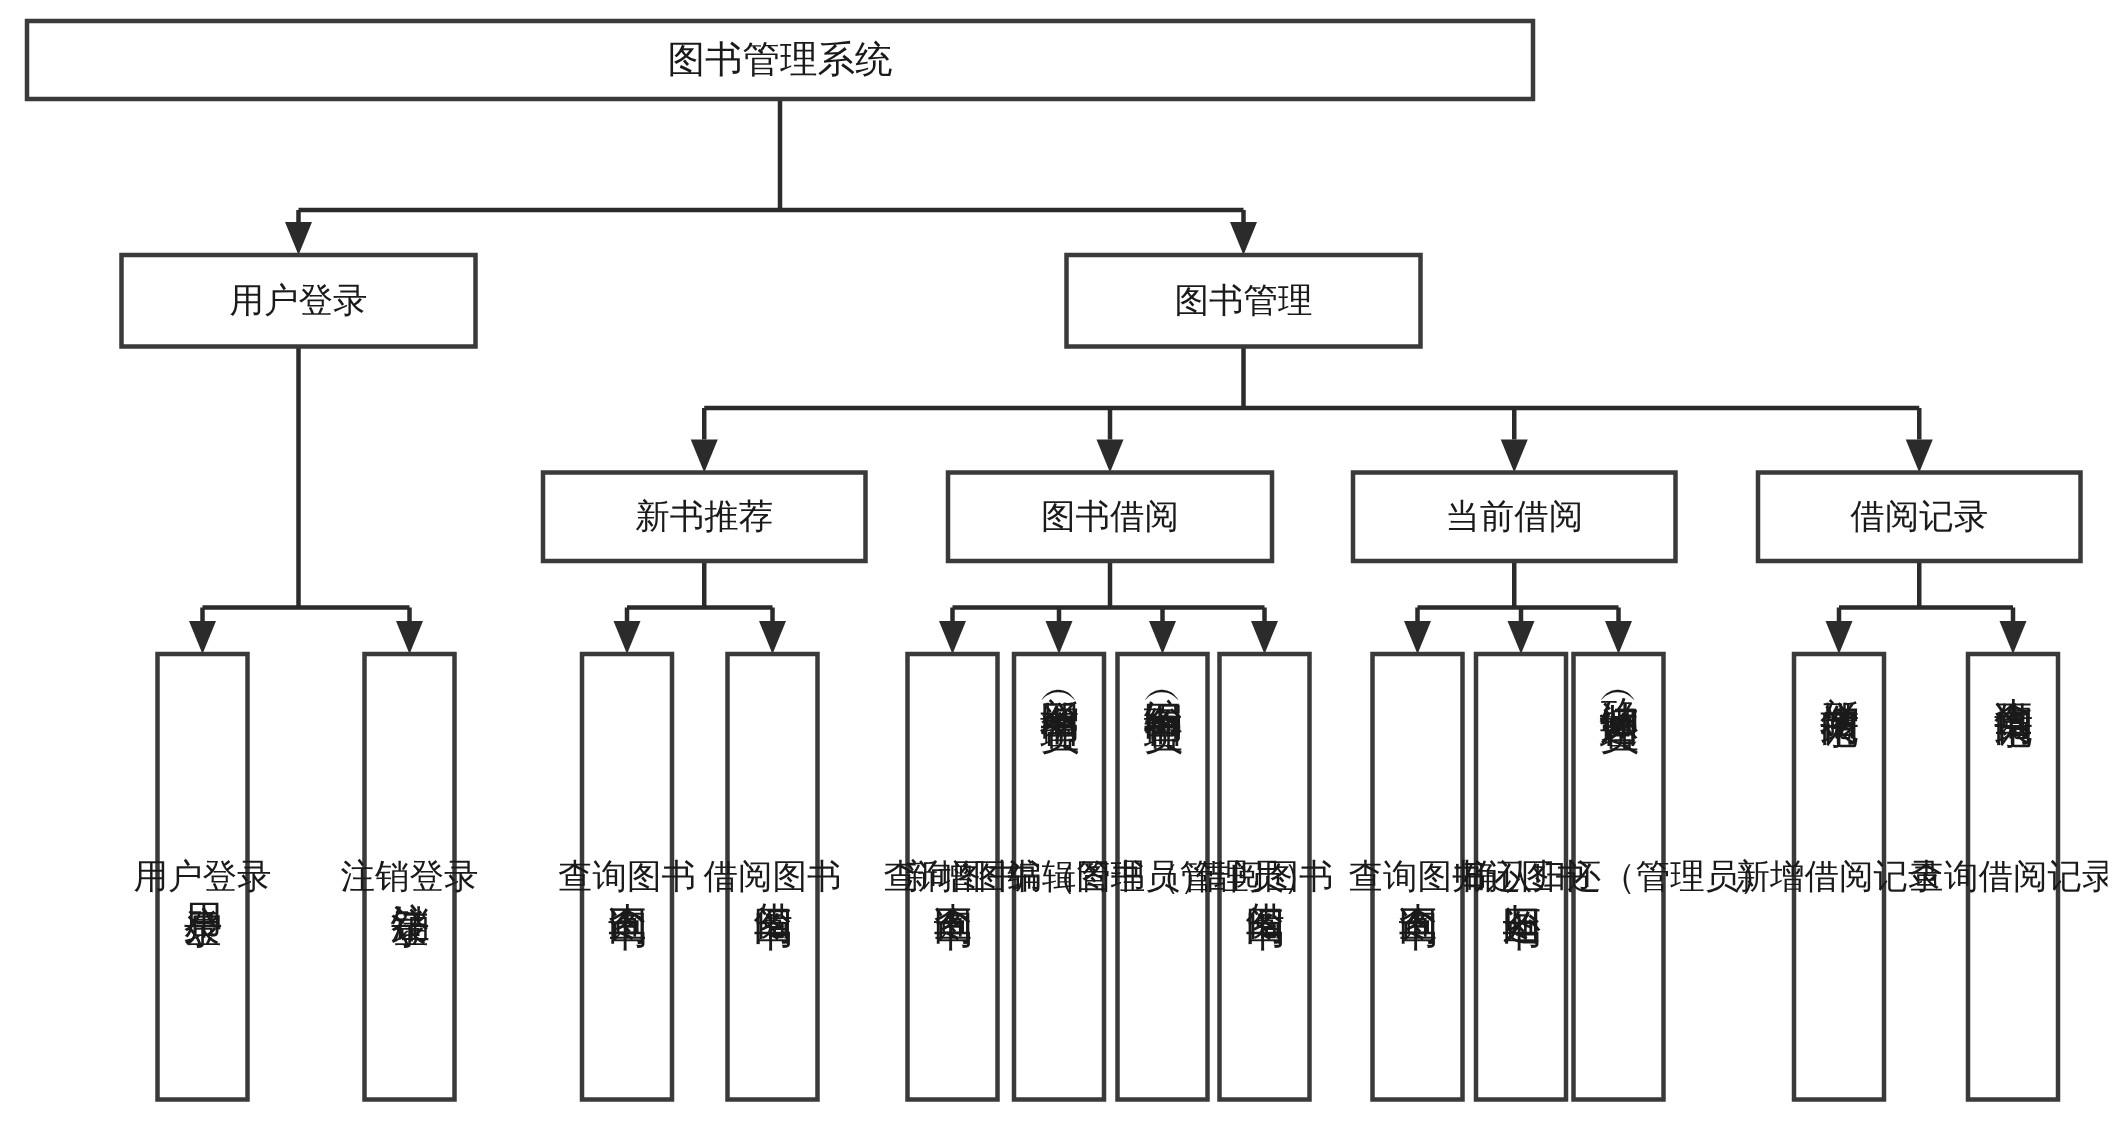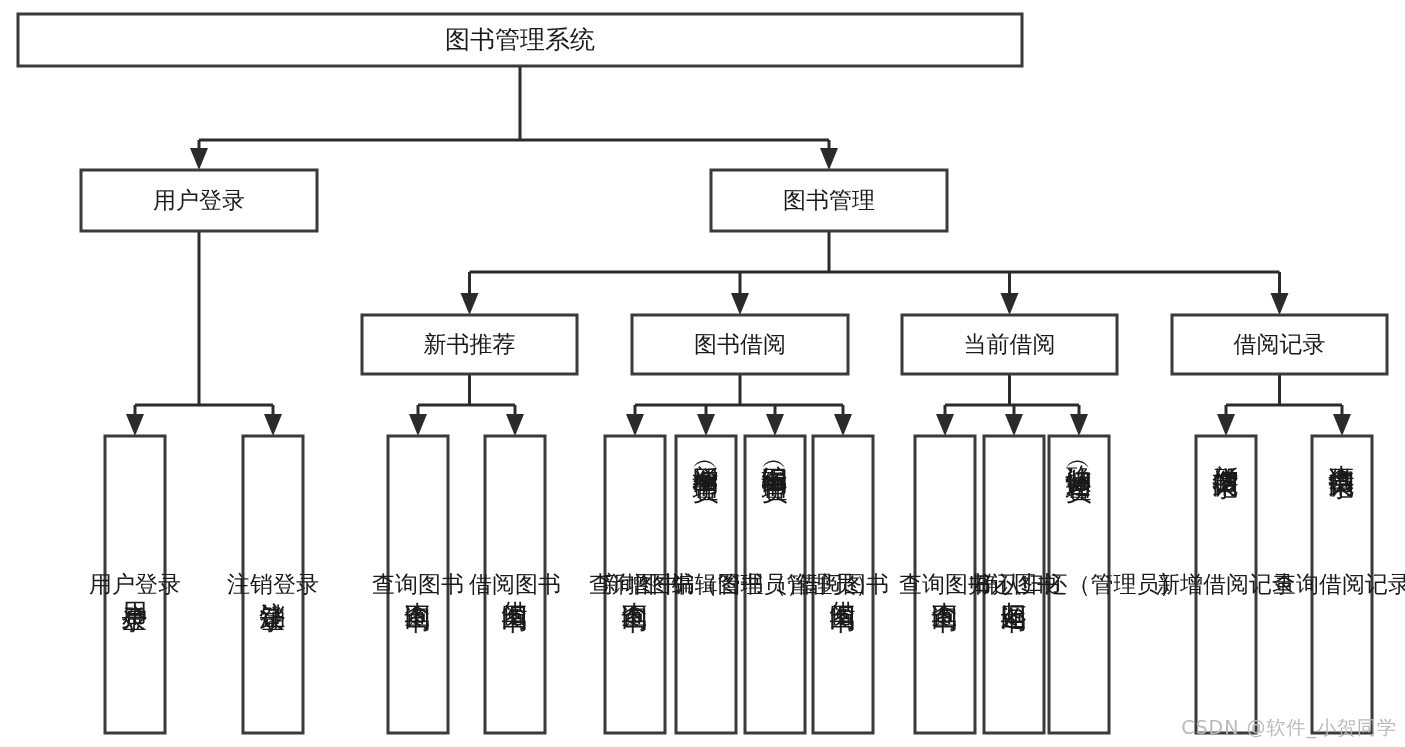--- a/index.html
+++ b/index.html
@@ -222,15 +222,14 @@
         <span class="leaf-label">确认归还（管理员）</span>
       </div>
       <div class="leaf-label-wrap" style="left: 1196px; top: 444px; width: 60px; height: 281px;">
         <span class="leaf-label">新增借阅记录</span>
       </div>
       <div class="leaf-label-wrap" style="left: 1312px; top: 444px; width: 60px; height: 281px;">
         <span class="leaf-label">查询借阅记录</span>
       </div>
     </div>
 
-  <div class="watermark">CSDN @软件_小贺同学</div>
 
 </div>
 
 </body></html>

